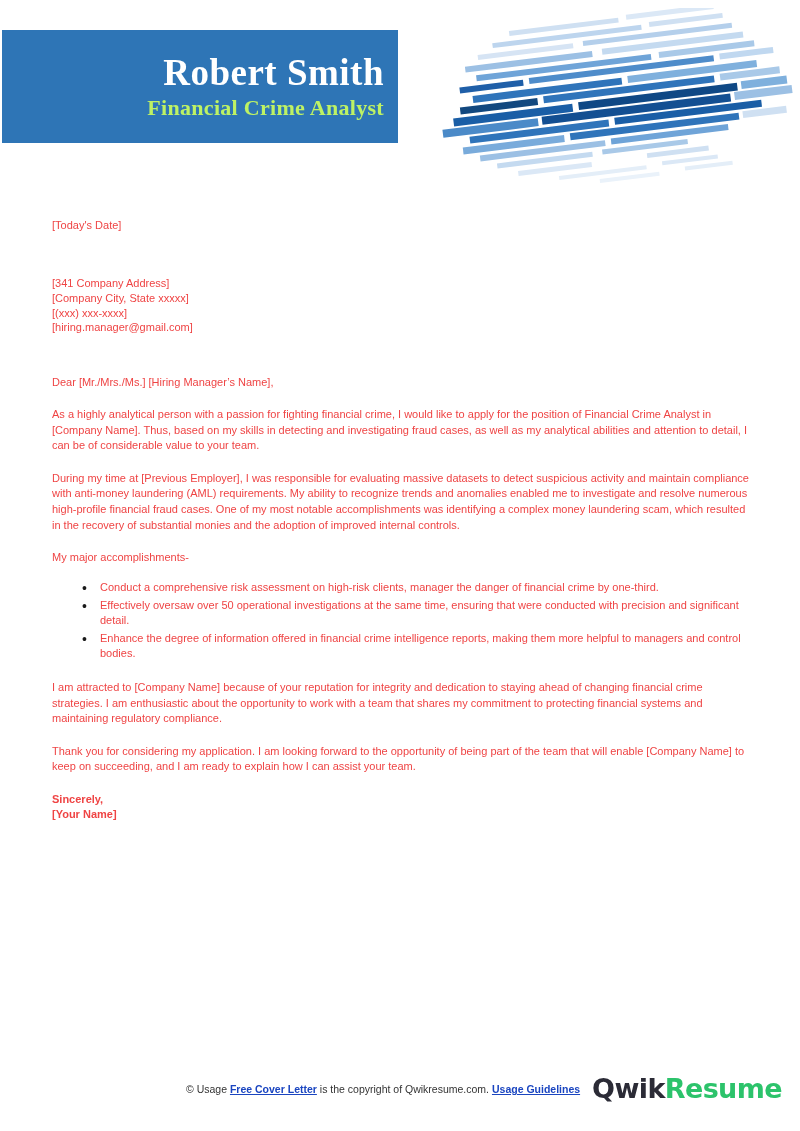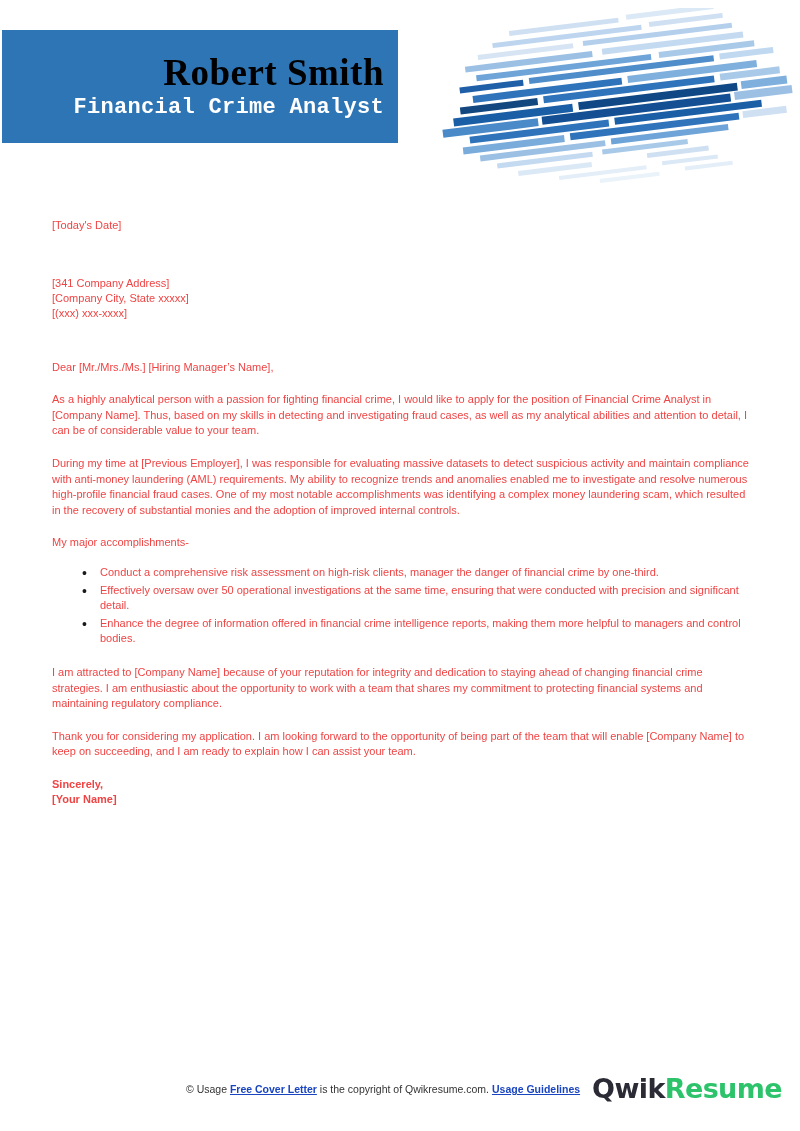--- a/index.html
+++ b/index.html
@@ -30,30 +30,30 @@
     background: #2e75b6;
     display: flex;
     flex-direction: column;
     align-items: flex-end;
     justify-content: center;
     box-sizing: border-box;
     padding-right: 14px;
   }
   .name-banner .full-name {
     font-family: "Liberation Serif", serif;
-    color: #000000;
+    color: #ffffff;
     font-size: 37px;
     font-weight: bold;
     line-height: 1.05;
     letter-spacing: 0.5px;
     margin-bottom: 4px;
   }
   .name-banner .job-title {
-    font-family: Liberation Mono, monospace;
-    color: #ffffff;
+    font-family: Liberation Serif, serif;
+    color: #bef264;
     font-size: 22px;
     font-weight: bold;
     line-height: 1.05;
     letter-spacing: 0.3px;
   }
   .header-art {
     position: absolute;
     left: 440px;
     top: 8px;
     width: 360px;
@@ -213,20 +213,21 @@
   </div>
 
   <div class="body-wrap letter-text">
 
     <div class="date-line">[Today's Date]</div>
 
     <div class="recipient-block">
       <div>[341 Company Address]</div>
       <div>[Company City, State xxxxx]</div>
       <div>[(xxx) xxx-xxxx]</div>
+      <div>[hiring.manager@gmail.com]</div>
     </div>
 
     <div class="salutation">Dear [Mr./Mrs./Ms.] [Hiring Manager’s Name],</div>
 
     <p class="para">As a highly analytical person with a passion for fighting financial crime, I would like to apply for the position of Financial Crime Analyst in [Company Name]. Thus, based on my skills in detecting and investigating fraud cases, as well as my analytical abilities and attention to detail, I can be of considerable value to your team.</p>
     <p class="para">During my time at [Previous Employer], I was responsible for evaluating massive datasets to detect suspicious activity and maintain compliance with anti-money laundering (AML) requirements. My ability to recognize trends and anomalies enabled me to investigate and resolve numerous high-profile financial fraud cases. One of my most notable accomplishments was identifying a complex money laundering scam, which resulted in the recovery of substantial monies and the adoption of improved internal controls.</p>
 
     <div class="accomplish-head">My major accomplishments-</div>
 
     <ul class="bullets">

